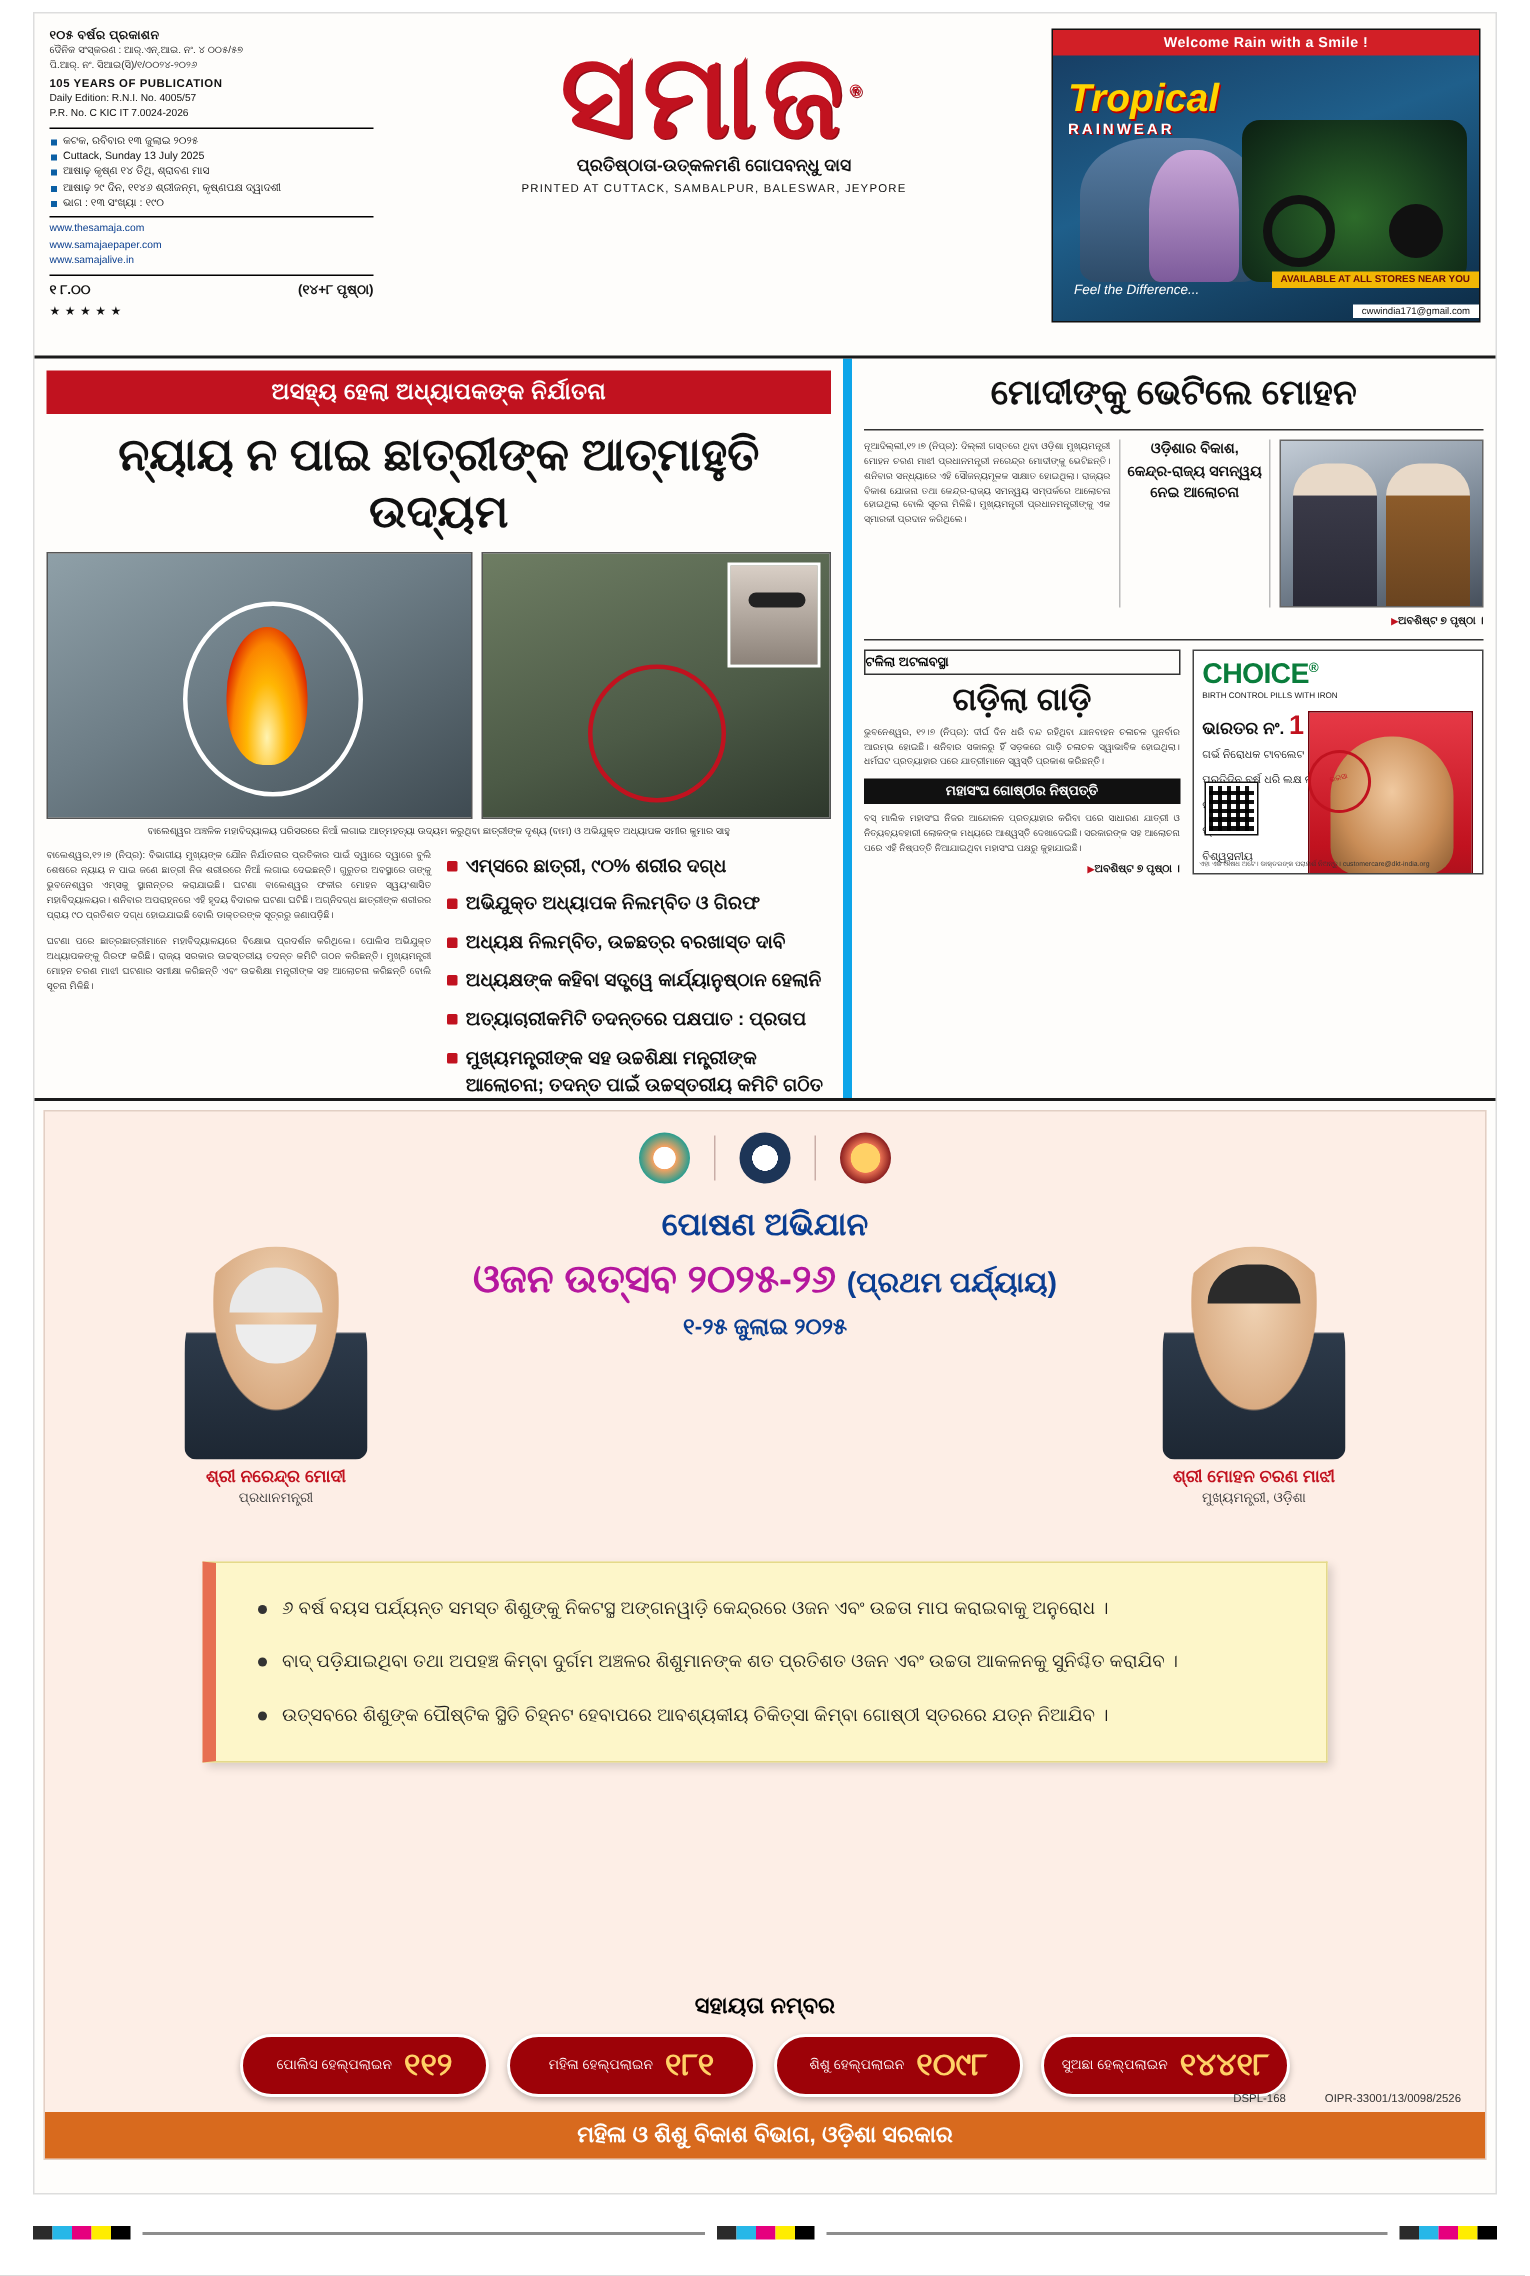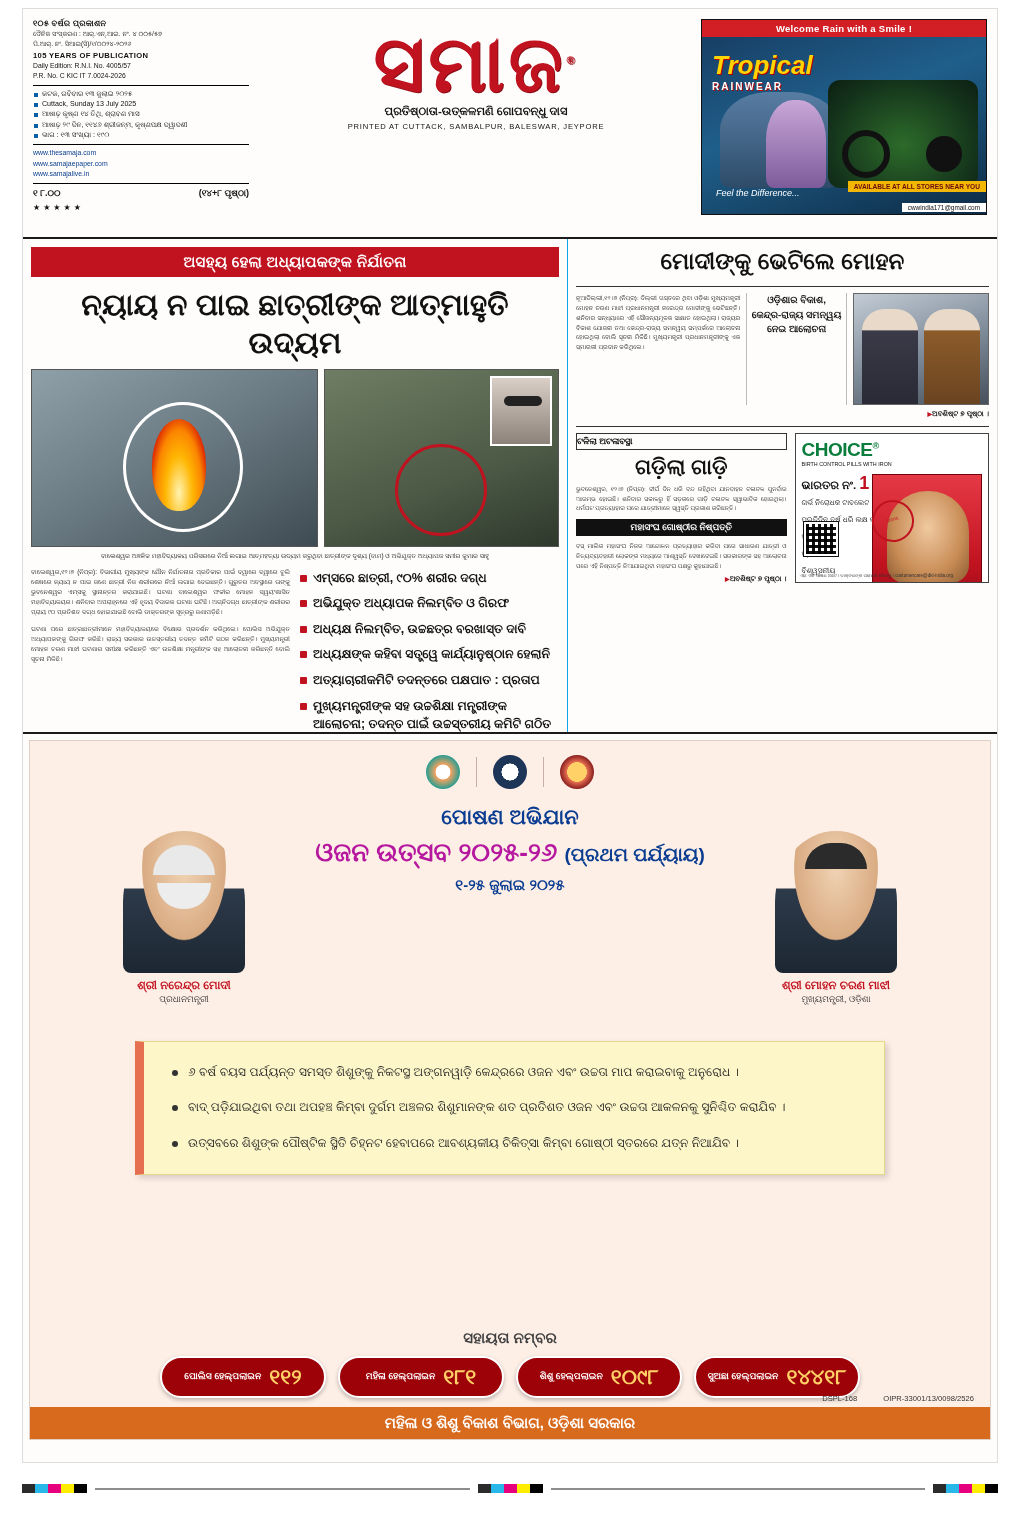--- a/index.html
+++ b/index.html
@@ -135,21 +135,21 @@
     position: absolute; right: 0; bottom: 2px; background: #fff; color: #111;
     font-size: 6.4px; padding: 1px 6px;
   }
 
   
   .band {
     display: flex;
     border-bottom: 2px solid #1b1b1b;
     height: 495px;
   }
-  .col-left { width: 545px; border-right: 1px solid #0ea5e9; padding: 8px; }
+  .col-left { width: 545px; border-right: 6px solid #0ea5e9; padding: 8px; }
   .col-right { flex: 1; padding: 8px 8px 6px 8px; }
 
   .kicker {
     background: #c1121f; color: #fff; text-align: center;
     font-size: 15px; font-weight: bold; padding: 6px 4px; letter-spacing: .3px;
   }
   .headline {
     font-size: 30px; font-weight: bold; color: #111; text-align: center;
     line-height: 1.25; margin: 9px 0 8px 0;
   }
@@ -331,32 +331,32 @@
     text-align: justify;
   }
   .ga-points li:last-child { margin-bottom: 0; }
   .ga-points li:before {
     content: ""; position: absolute; left: 4px; top: 8px;
     width: 6px; height: 6px; background: #333; border-radius: 50%;
   }
 
   .ga-help-t {
     position: absolute; left: 0; right: 0; top: 588px;
-    text-align: center; font-size: 15px; font-weight: bold; color: #404040;
+    text-align: center; font-size: 15px; font-weight: bold; color: #000000;
   }
   .ga-help {
     position: absolute; left: 130px; right: 130px; top: 615px;
     display: flex; justify-content: space-between; gap: 12px;
   }
   .hl {
     flex: 1; background: #9d0208; border-radius: 26px;
     display: flex; align-items: center; justify-content: center; gap: 8px;
     padding: 7px 6px; border: 2px solid #fff; box-shadow: 0 2px 4px rgba(0,0,0,.25);
   }
-  .hl .lbl { color: #fff; font-size: 9.2px; font-weight: bold; line-height: 1.25;}
+  .hl .lbl { color: #fff; font-size: 9.2px; font-weight: normal; line-height: 1.25;}
   .hl .num { color: #ffd166; font-size: 21px; font-weight: bold; }
   .ga-codes {
     position: absolute; right: 16px; bottom: 36px;
     font-size: 7.6px; color: #333; display: flex; gap: 26px;
   }
   .ga-foot {
     position: absolute; left: 0; right: 0; bottom: 0;
     background: #d86a1e; color: #fff; text-align: center;
     font-size: 15px; font-weight: bold; padding: 7px 0;
   }

